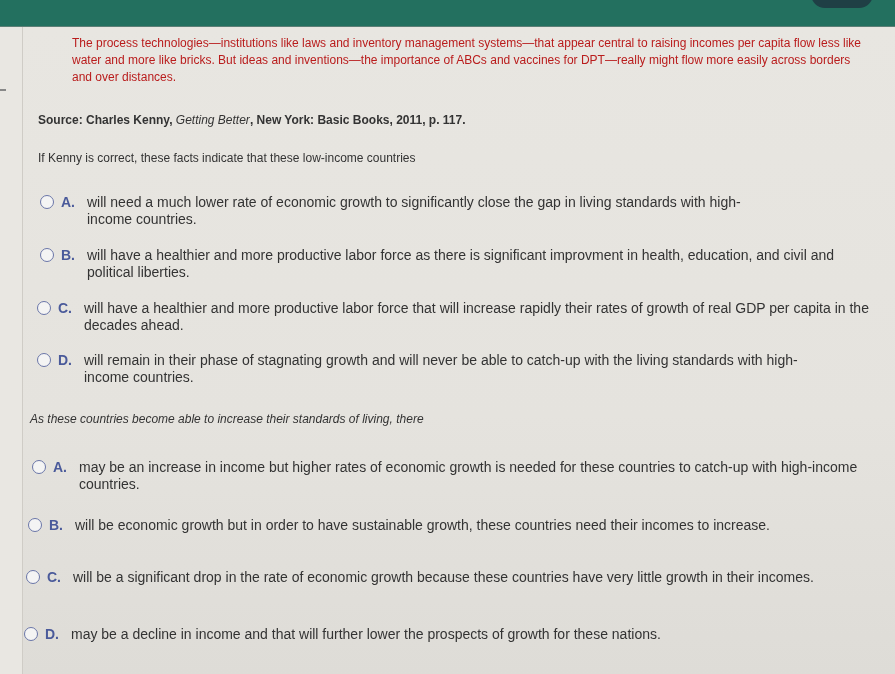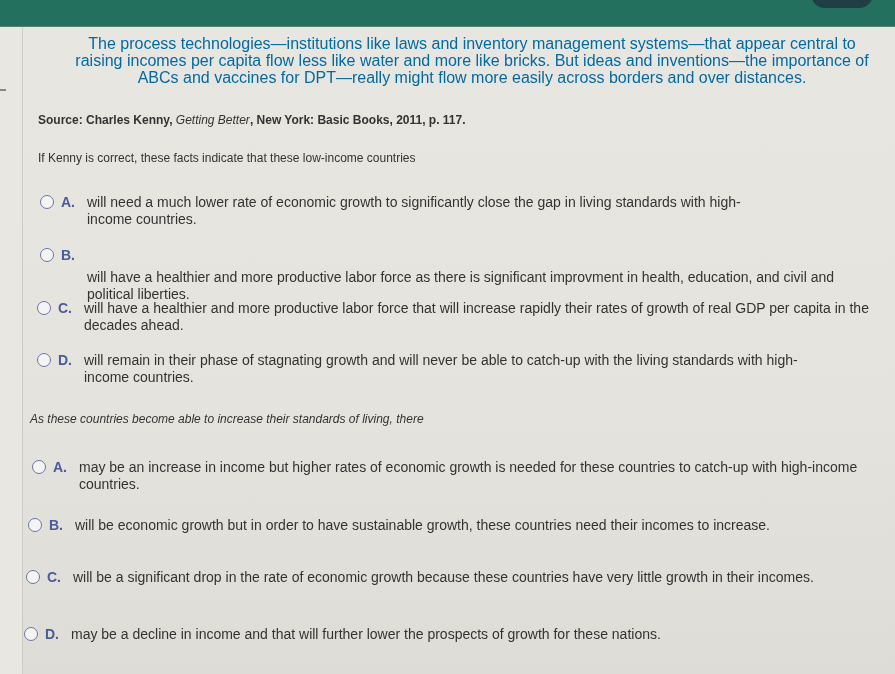--- a/index.html
+++ b/index.html
@@ -50,24 +50,23 @@
       top: 62px;
       width: 6px;
       height: 2px;
       background: #888;
     }
     .passage {
       position: absolute;
       left: 72px;
       top: 35px;
       width: 800px;
-      font-size: 16px;
+      font-size: 12px;
       line-height: 17px;
-      color: #0369a1;
-      text-align: center;
+      color: #b91c1c;
     }
     .source {
       position: absolute;
       left: 38px;
       top: 113px;
       font-size: 12px;
       font-weight: bold;
       color: #333;
     }
     .source i { font-weight: normal; }
@@ -126,21 +125,21 @@
 
 <div class="option" style="left:40px; top:194px;">
   <span class="radio"></span>
   <span class="letter">A.</span>
   <span class="opt-text" style="width:680px;">will need a much lower rate of economic growth to significantly close the gap in living standards with high-income countries.</span>
 </div>
 
 <div class="option" style="left:40px; top:247px;">
   <span class="radio"></span>
   <span class="letter">B.</span>
-  <span class="opt-text" style="width:770px;margin-top:22px;">will have a healthier and more productive labor force as there is significant improvment in health, education, and civil and political liberties.</span>
+  <span class="opt-text" style="width:770px;">will have a healthier and more productive labor force as there is significant improvment in health, education, and civil and political liberties.</span>
 </div>
 
 <div class="option" style="left:37px; top:300px;">
   <span class="radio"></span>
   <span class="letter">C.</span>
   <span class="opt-text" style="width:800px;">will have a healthier and more productive labor force that will  increase rapidly their rates of growth of real GDP per capita in the decades ahead.</span>
 </div>
 
 <div class="option" style="left:37px; top:352px;">
   <span class="radio"></span>

